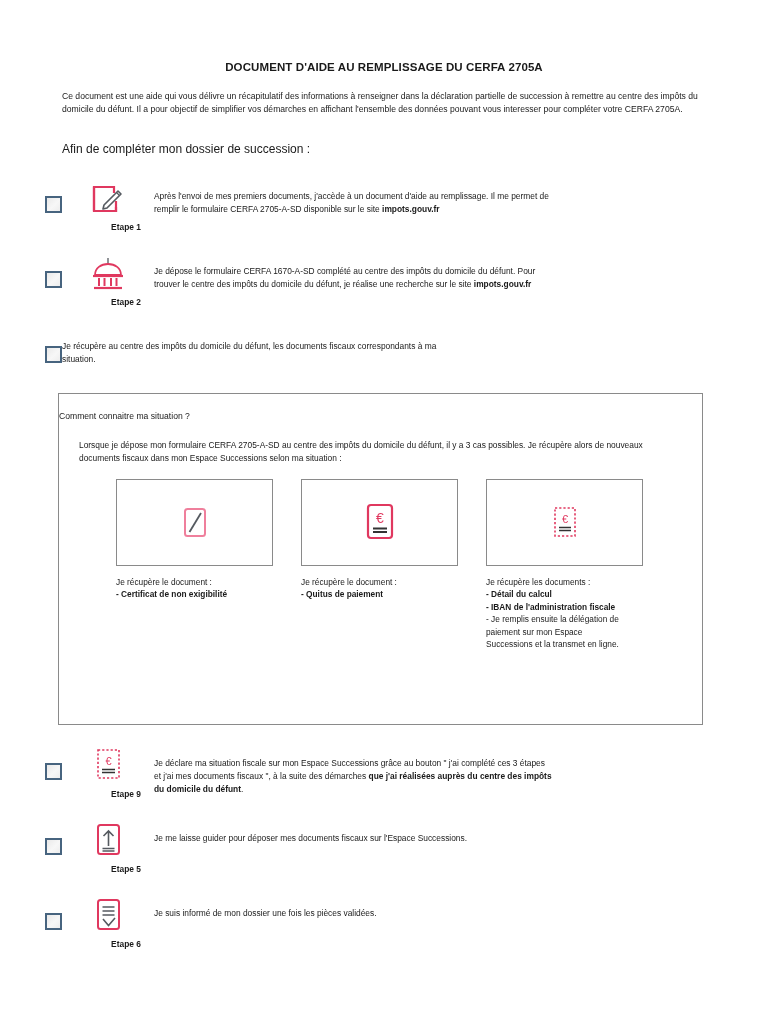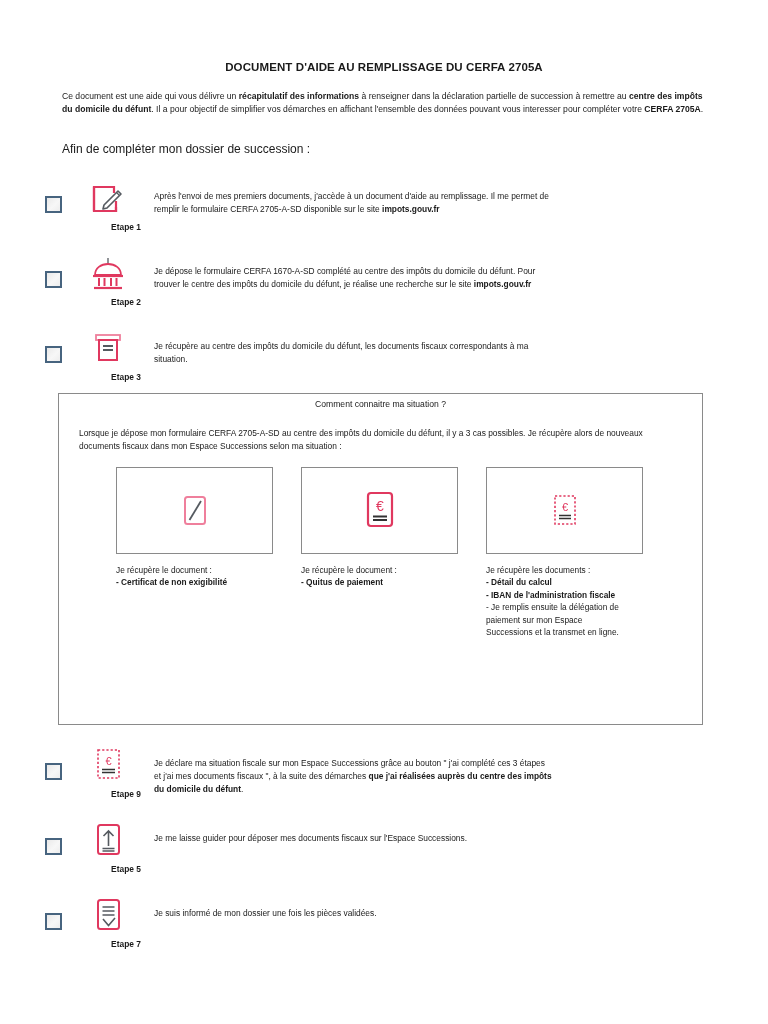--- a/index.html
+++ b/index.html
@@ -35,21 +35,21 @@
 
   .intro {
     position: absolute;
     left: 62px;
     top: 90px;
     width: 644px;
     font-size: 8.6px;
     line-height: 1.55;
     text-align: left;
   }
-  .intro b { font-weight: bold; }
+  .intro b { font-weight: normal; }
 
   .subintro {
     position: absolute;
     left: 62px;
     top: 140px;
     width: 644px;
     font-size: 12px;
     line-height: 1.55;
   }
 
@@ -115,23 +115,22 @@
     position: absolute;
     left: 58px;
     top: 393px;
     width: 645px;
     height: 332px;
     border: 1px solid #8a8a8a;
     box-sizing: border-box;
     background: #fff;
   }
   .situation-title {
-    text-align: center;
     font-size: 8.6px;
-    margin-top: 5px;
+    margin-top: 17px;
   }
   .situation-lead {
     margin: 18px 20px 0 20px;
     font-size: 8.4px;
     line-height: 1.55;
   }
   .cases {
     display: flex;
     margin: 14px 0 0 57px;
     gap: 28px;
@@ -214,30 +213,20 @@
       </div>
       <div class="step-text">
         <span>Je dépose le formulaire CERFA 1670-A-SD complété au centre des impôts du domicile du défunt. Pour trouver le centre des impôts du domicile du défunt, je réalise une recherche sur le site </span><b>impots.gouv.fr</b><span></span>
       </div>
     </div>
 
     <div class="step-row row-h3">
       <div class="step-check-cell">
         <div class="checkbox"></div>
       </div>
-      <div class="step-icon-cell">
-        <div class="step-icon">
-          <svg width="40" height="36" viewBox="0 0 40 36">
-            <rect x="8" y="4" width="24" height="5" fill="none" stroke="#ef7f9c" stroke-width="1.8"></rect>
-            <rect x="11" y="9" width="18" height="20" fill="#ffffff" stroke="#e0385f" stroke-width="2"></rect>
-            <path d="M15 15 H25 M15 19 H25" stroke="#555a60" stroke-width="1.8" fill="none"></path>
-          </svg>
-        </div>
-        <div class="step-label">Etape 3</div>
-      </div>
       <div class="step-text">
         <span>Je récupère au centre des impôts du domicile du défunt, les documents fiscaux correspondants à ma situation.</span><b></b><span></span>
       </div>
     </div>
 
   </div>
 
   <div class="situation-box">
     <div class="situation-title">Comment connaitre ma situation ?</div>
     <div class="situation-lead">Lorsque je dépose mon formulaire CERFA 2705-A-SD au centre des impôts du domicile du défunt, il y a 3 cas possibles. Je récupère alors de nouveaux documents fiscaux dans mon Espace Successions selon ma situation :</div>
@@ -335,21 +324,21 @@
         <div class="checkbox"></div>
       </div>
       <div class="step-icon-cell">
         <div class="step-icon">
           <svg width="36" height="38" viewBox="0 0 36 38">
             <rect x="8" y="3" width="21" height="29" rx="2.5" fill="#ffffff" stroke="#e0385f" stroke-width="2"></rect>
             <path d="M12.5 10 H24.5 M12.5 14 H24.5 M12.5 18 H24.5" stroke="#555a60" stroke-width="1.5" fill="none"></path>
             <path d="M13 22 L18.5 28.5 L25 21" stroke="#555a60" stroke-width="1.6" fill="none"></path>
           </svg>
         </div>
-        <div class="step-label">Etape 7</div>
+        <div class="step-label">Etape 6</div>
       </div>
       <div class="step-text">
         <span>Je suis informé de mon dossier une fois les pièces validées.</span><b></b><span></span>
       </div>
     </div>
 
   </div>
 
 </div>
 

